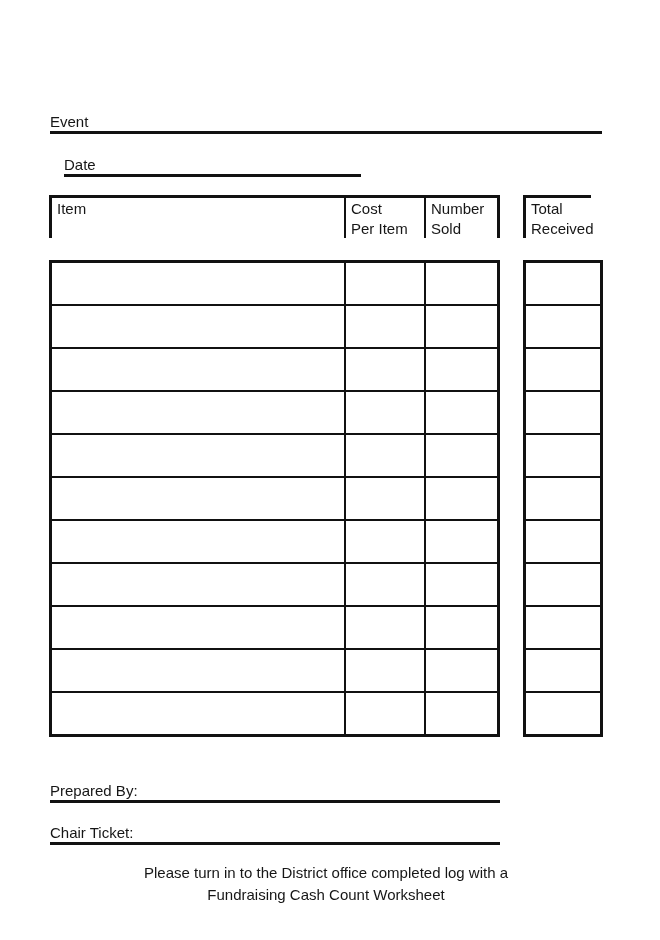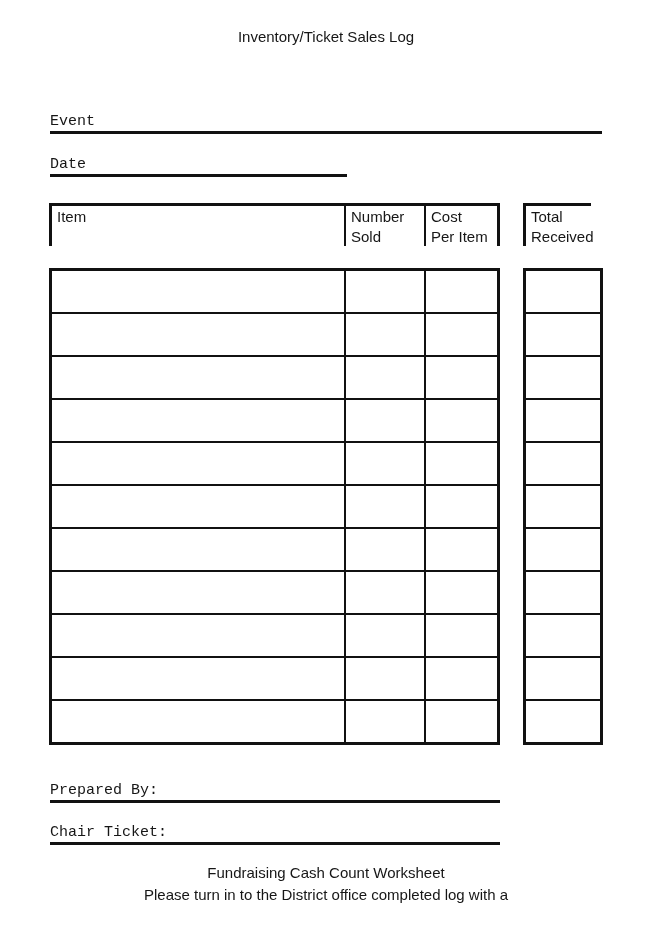--- a/index.html
+++ b/index.html
@@ -18,37 +18,36 @@
     position: absolute; top: 26px; left: 0; width: 652px;
     text-align: center; line-height: 21px;
   }
 
   
   .field {
     position: absolute; height: 22px;
     border-bottom: 3px solid #111;
     display: flex; align-items: flex-end;
   }
-  .field .flabel { padding-bottom: 1px; white-space: nowrap; font-family: Liberation Mono, monospace; }
+  .field .flabel { padding-bottom: 1px; white-space: nowrap; }
   .field .fvalue { flex: 1; height: 100%; }
 
   .field-event        { left: 50px; top: 109px; width: 552px; }
-  .field-date         { left: 50px; top: 152px; width: 297px; }
+  .field-date         { left: 64px; top: 152px; width: 297px; }
   .field-prepared-by  { left: 50px; top: 778px; width: 450px; align-items: flex-end; }
   .field-chair-person { left: 50px; top: 820px; width: 450px; }
 
   
   .grid {
     position: absolute;
     background: #111;
     border: 3px solid #111;
     display: grid;
     gap: 2px;
     box-sizing: border-box;
-    margin-top: 8px;
   }
   .grid .cell { background: #ffffff; }
 
   .header-grid {
     left: 49px; top: 195px; width: 451px; height: 43px;
     grid-template-columns: 292px 78px 1fr;
   }
   .header-grid .cell, .total-header .cell {
     padding: 1px 0 0 5px;
     line-height: 20px;
@@ -72,39 +71,38 @@
   
   .footer-note {
     position: absolute; top: 862px; left: 0; width: 652px;
     text-align: center; line-height: 22px;
   }
 </style>
 </head>
 <body>
 
 <div class="title-block">
-  <div>Inventory/Ticket Sales Log</div>
 </div>
 
 <div class="field field-event">
   <span class="flabel">Event</span>
   <span class="fvalue"></span>
 </div>
 
 <div class="field field-date">
   <span class="flabel">Date</span>
   <span class="fvalue"></span>
 </div>
 
 <div class="grid header-grid">
   <div class="cell">Item</div>
+  <div class="cell">Cost
+Per Item</div>
   <div class="cell">Number
 Sold</div>
-  <div class="cell">Cost
-Per Item</div>
 </div>
 
 <div class="grid total-header">
   <div class="cell">Total
 Received</div>
 </div>
 
 <div class="grid body-grid">
     <div class="cell"></div>
     <div class="cell"></div>
@@ -158,15 +156,15 @@
 <div class="field field-prepared-by">
   <span class="flabel">Prepared By:</span>
   <span class="fvalue"></span>
 </div>
 <div class="field field-chair-person">
   <span class="flabel">Chair Ticket:</span>
   <span class="fvalue"></span>
 </div>
 
 <div class="footer-note">
+  <div>Please turn in to the District office completed log with a</div>
   <div>Fundraising Cash Count Worksheet</div>
-  <div>Please turn in to the District office completed log with a</div>
 </div>
 
 </body></html>

